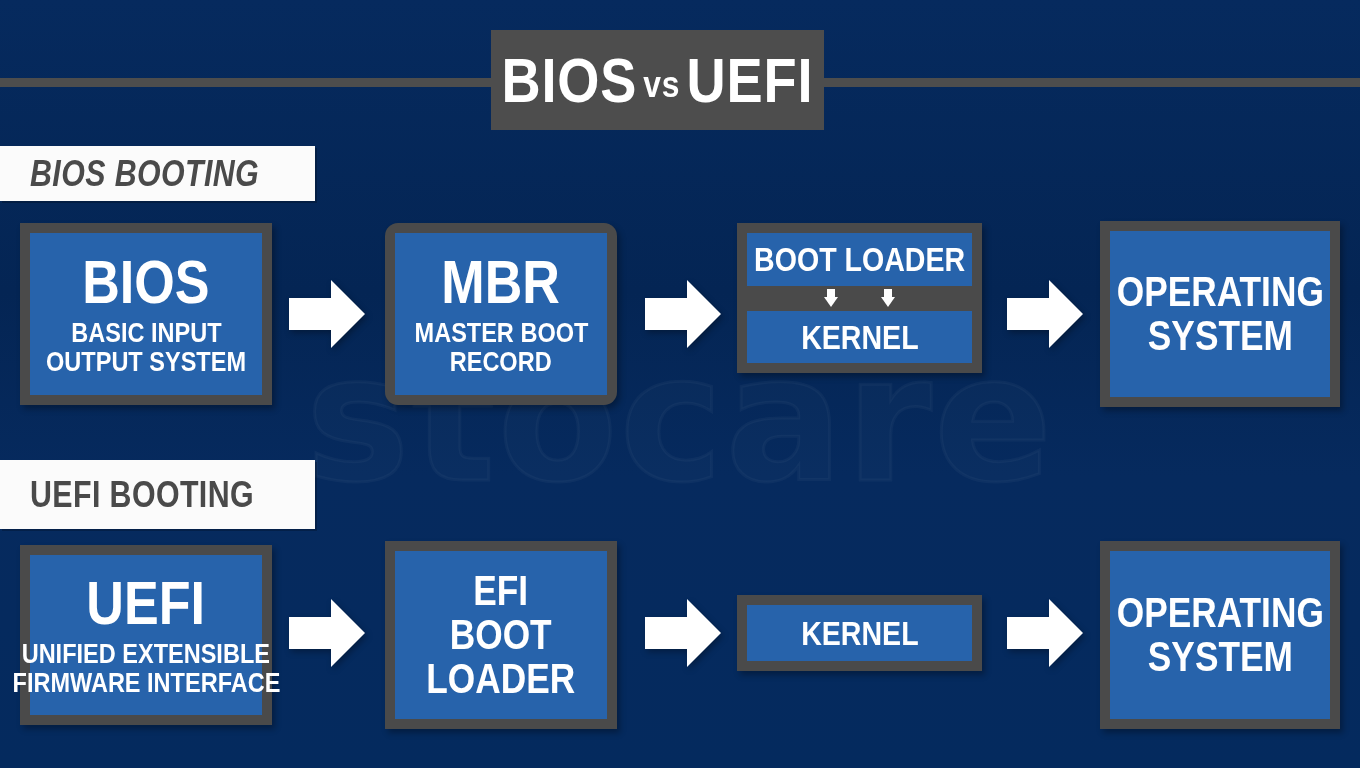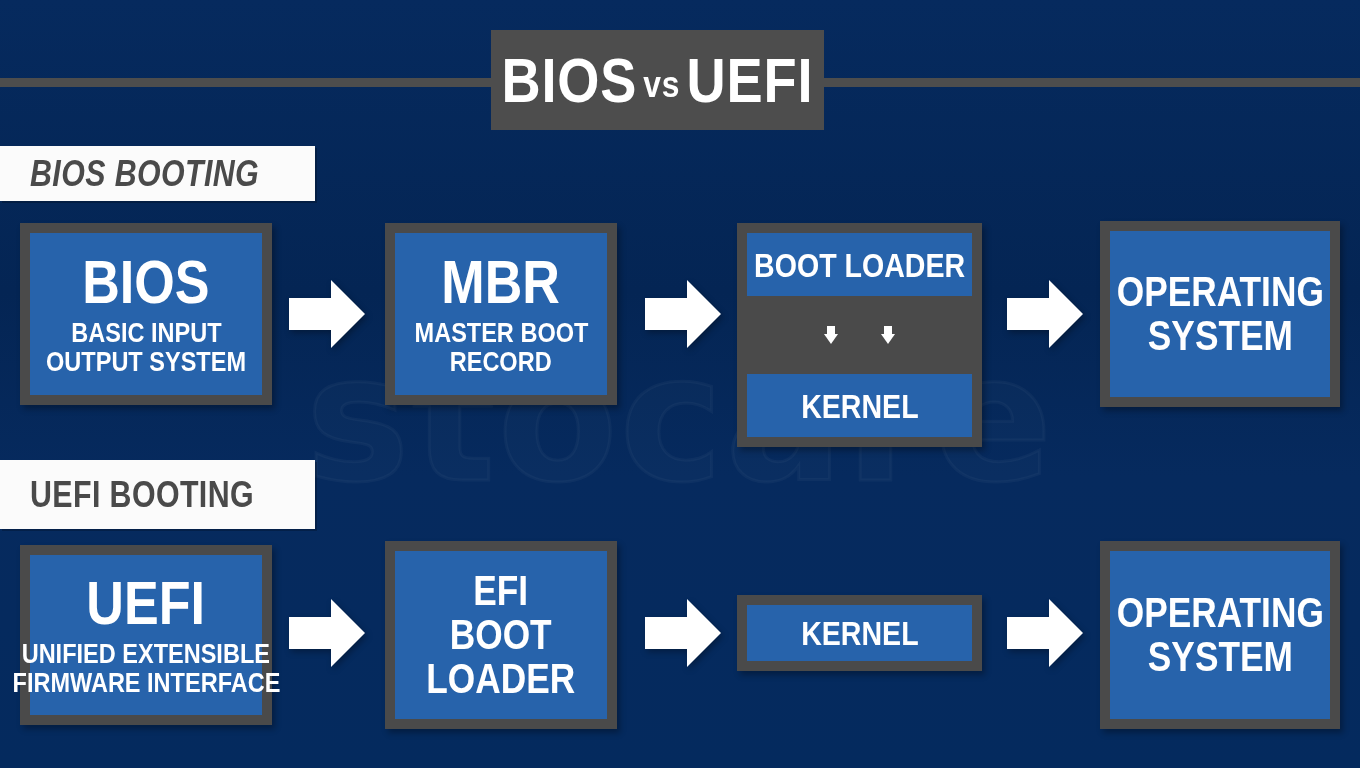--- a/index.html
+++ b/index.html
@@ -135,22 +135,22 @@
     white-space: nowrap;
     transform: scaleX(0.84);
   }
   .big   { font-size: 62px; letter-spacing: 0px; margin-bottom: 6px; }
   .sub   { font-size: 28px; line-height: 1.02; }
   .mid   { font-size: 42px; line-height: 1.05; }
   .small { font-size: 34px; }
 
   
   #node-bios      { left: 20px;   top: 223px; width: 252px; height: 182px; }
-  #node-mbr       { left: 385px;  top: 223px; width: 232px; height: 182px; }
-  #node-bootgroup { left: 737px;  top: 223px; width: 245px; height: 224px;
+  #node-mbr       { left: 385px;  top: 223px; width: 232px; height: 182px; border-radius: 13px; }
+  #node-bootgroup { left: 737px;  top: 223px; width: 245px; height: 150px;
                     background: #4a4a4a; padding: 10px; }
   #node-os1       { left: 1100px; top: 221px; width: 240px; height: 186px; }
 
   
   .bg-wrap {
     width: 100%; height: 100%;
     display: flex; flex-direction: column;
     justify-content: space-between;
   }
   .bg-cell {

